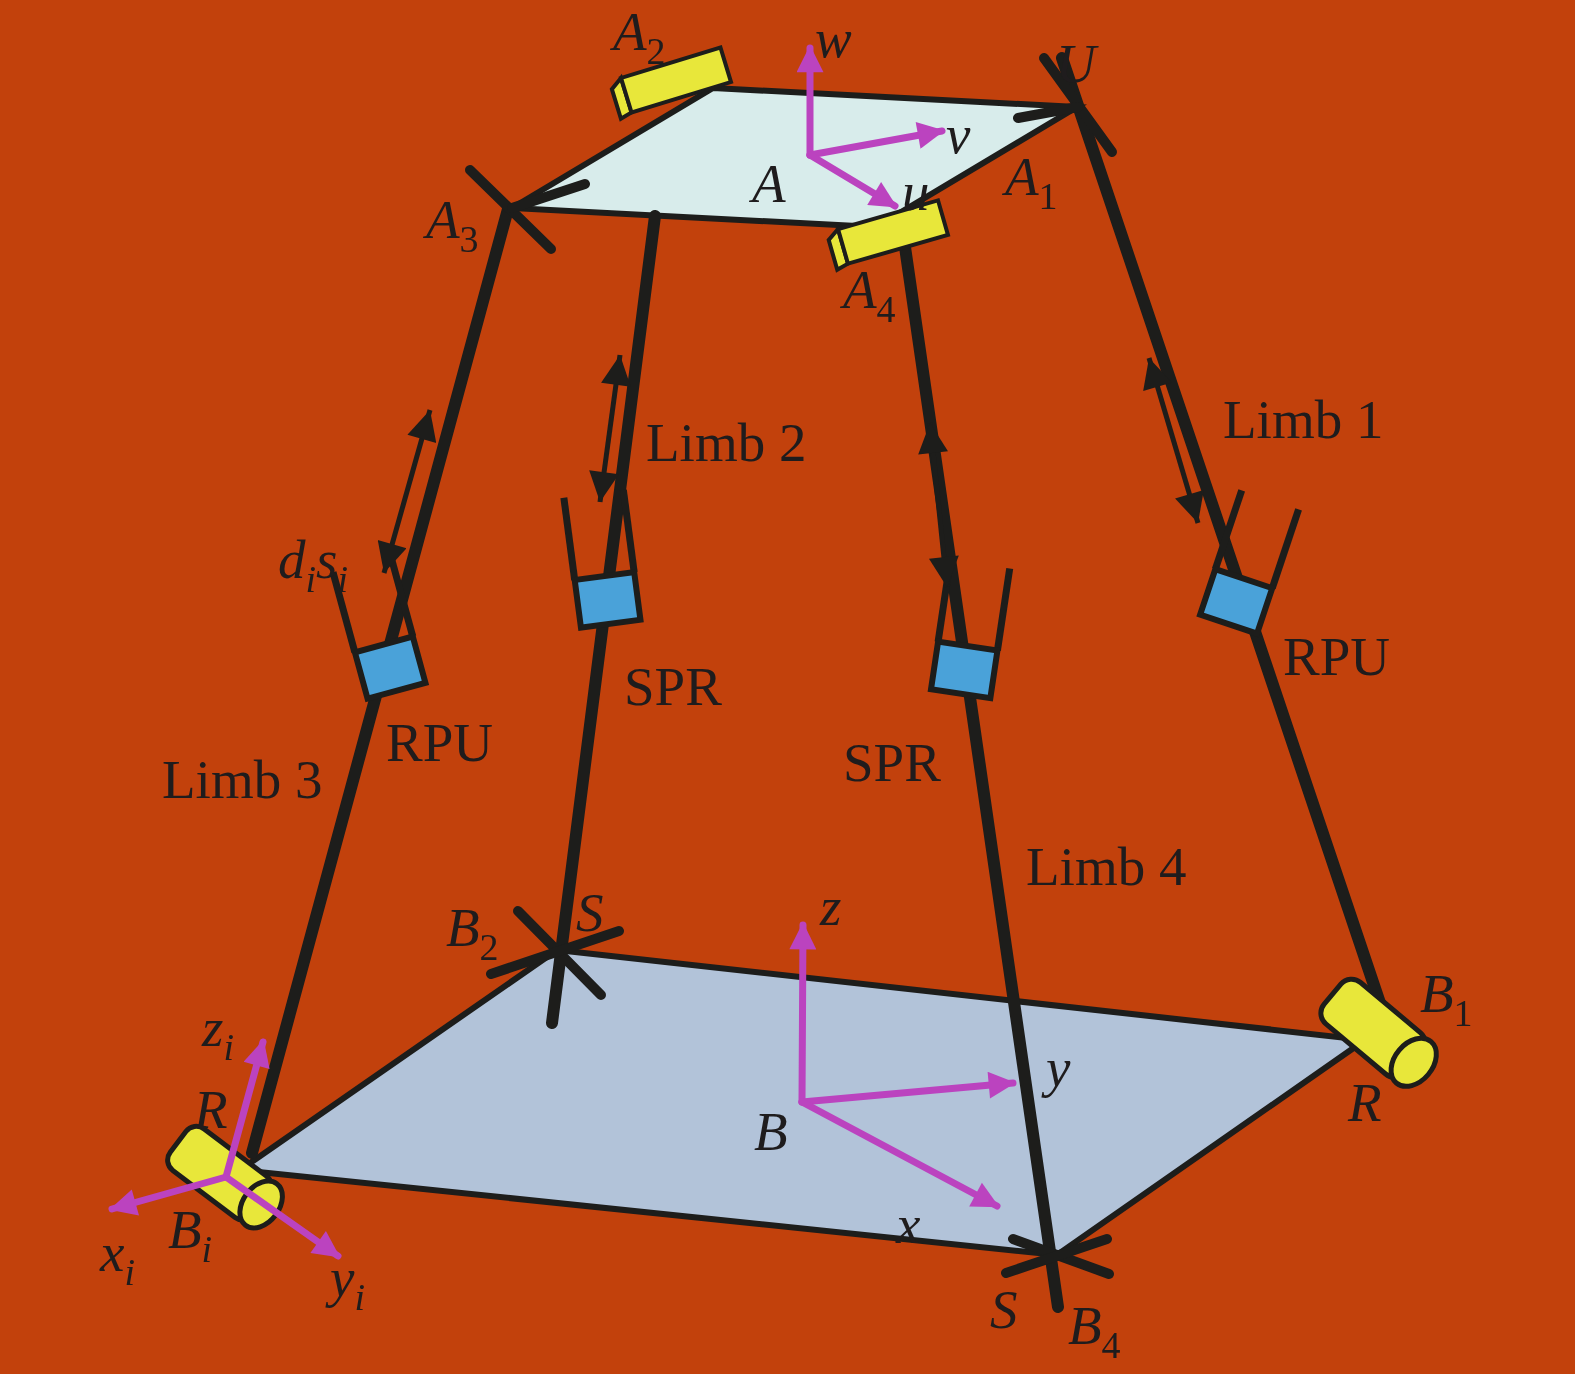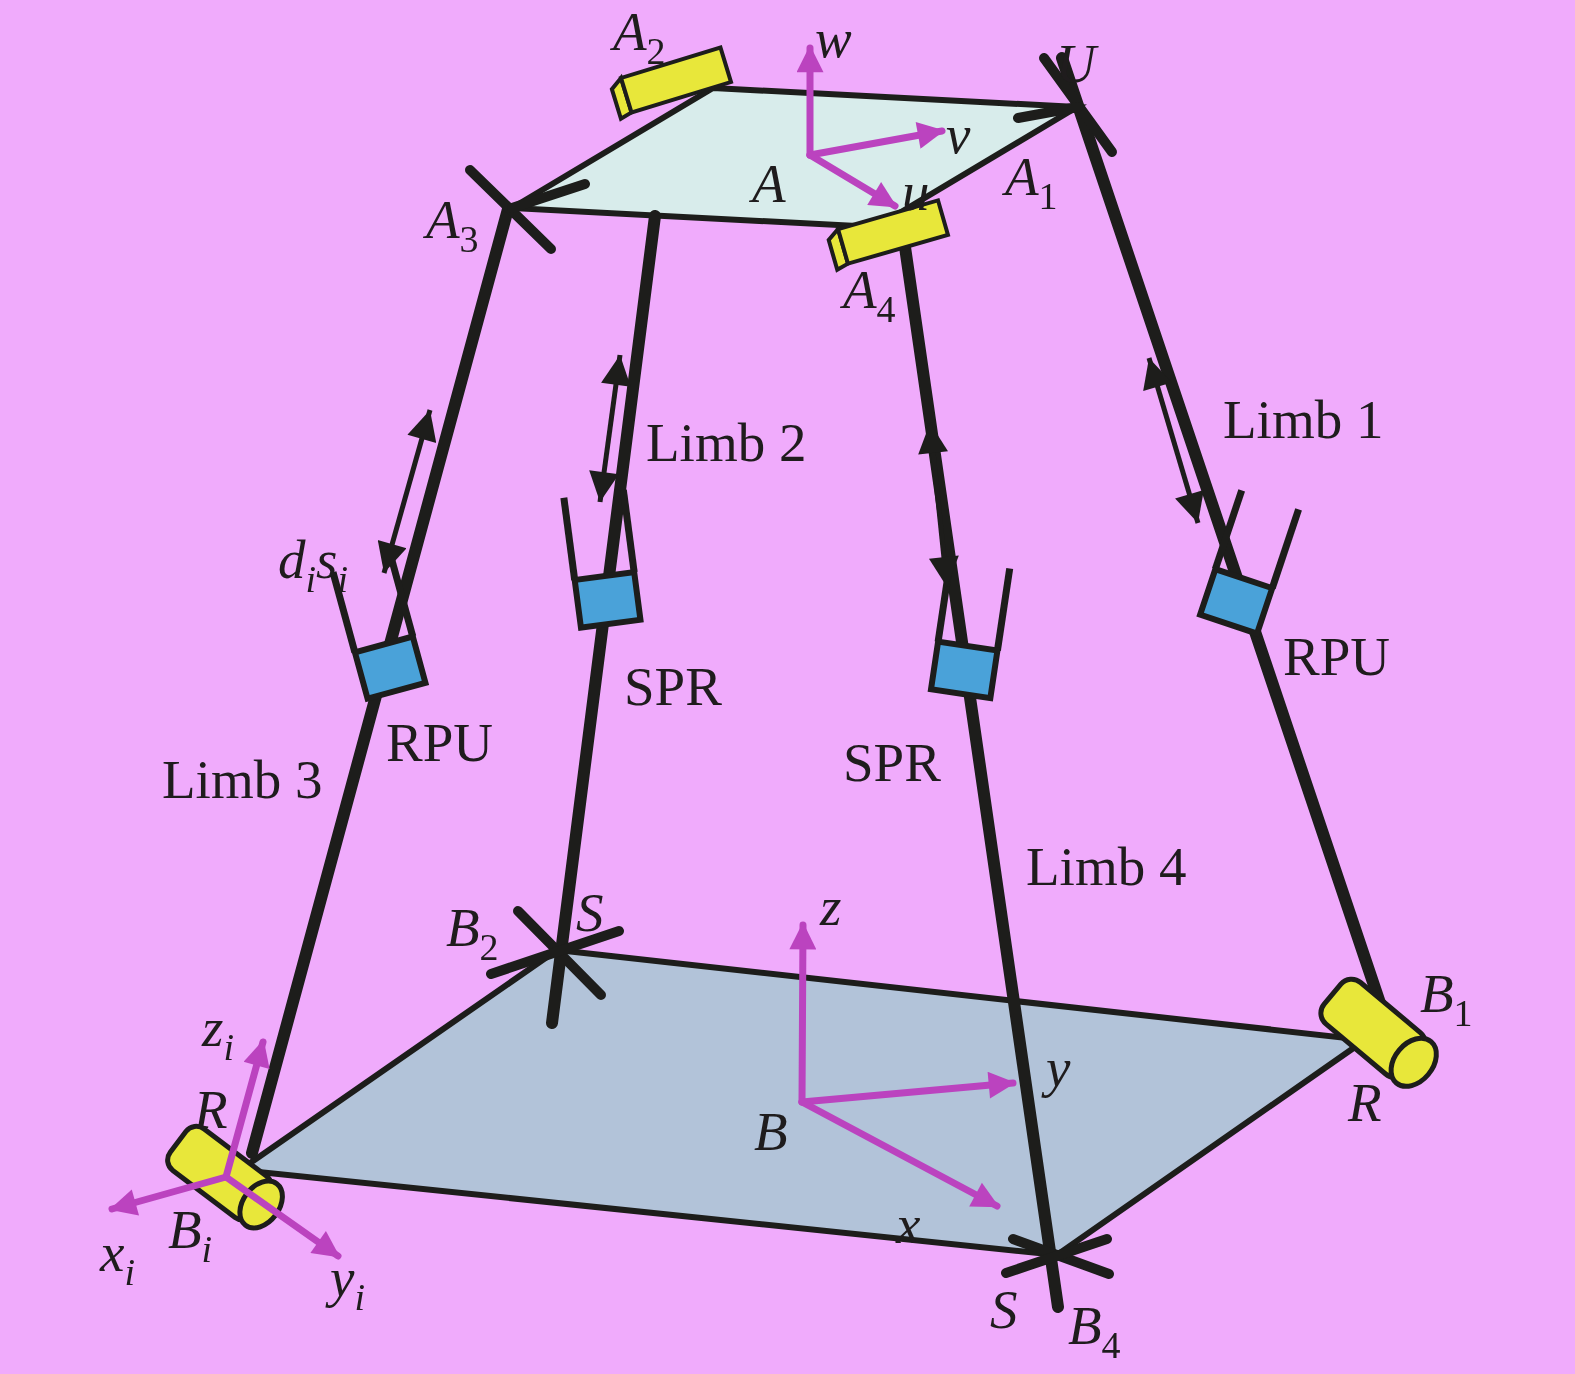--- a/index.html
+++ b/index.html
@@ -1,16 +1,16 @@
 <!DOCTYPE html>
 <html><head>
 <meta charset="utf-8">
 <style>
   html,body { margin:0; padding:0; background:#ffffff; }
-  .stage { width:1575px; height:1374px; position:relative; background:#f0abfc; }
+  .stage { width:1575px; height:1374px; position:relative; background:#c2410c; }
   svg { display:block; }
   text { font-family:"Liberation Serif","DejaVu Serif",serif; fill:#1f1c1d; }
   .it  { font-style:italic; }
   .rom { font-style:normal; }
   .lbl { font-size:55px; }
   .sub { font-size:38px; }
   .blk   { stroke:#1d1d1b; }
   .limb  { stroke:#1d1d1b; stroke-width:12; stroke-linecap:round; fill:none; }
   .edge  { stroke:#1d1d1b; stroke-width:6; }
   .jline { stroke:#1d1d1b; stroke-width:10; stroke-linecap:round; fill:none; }

